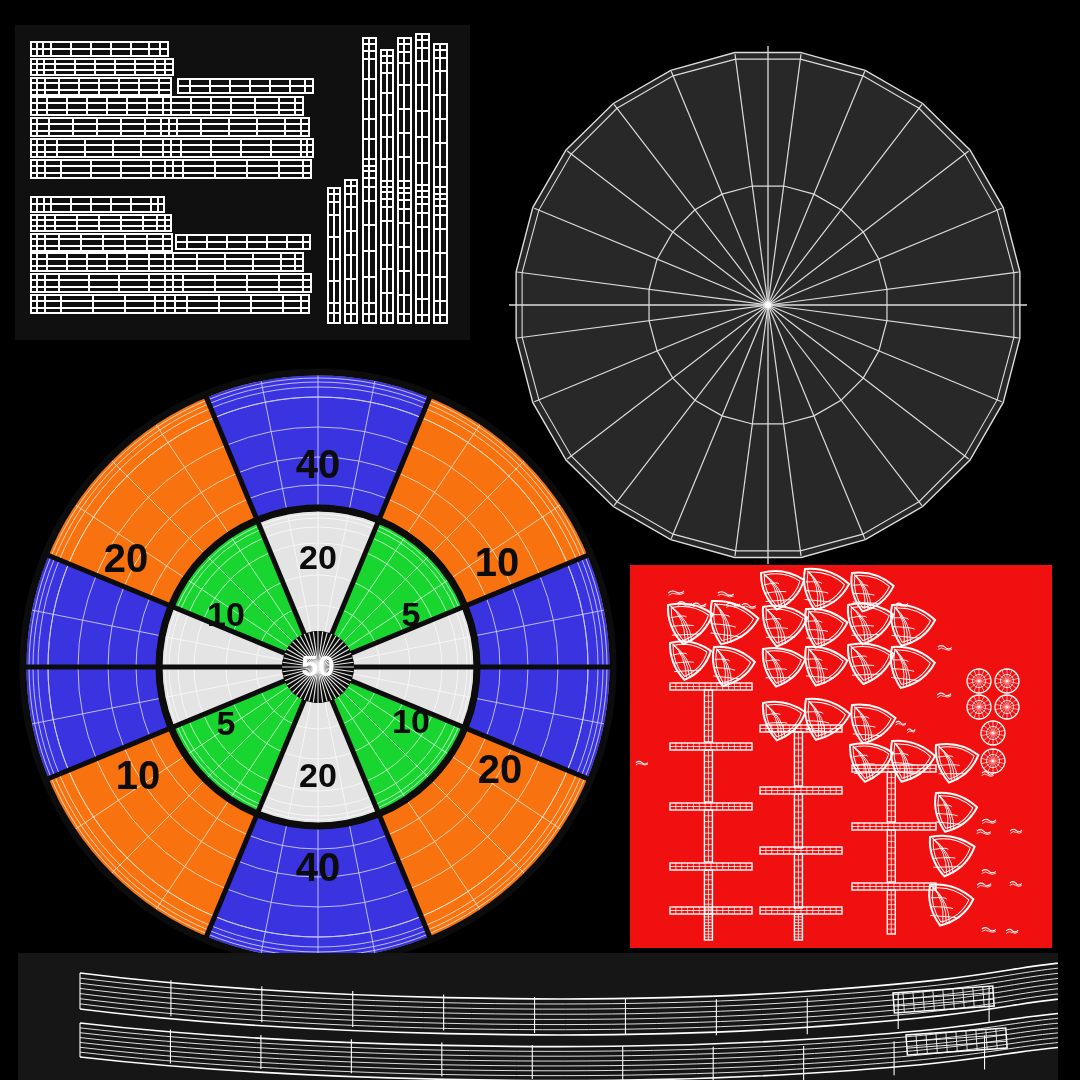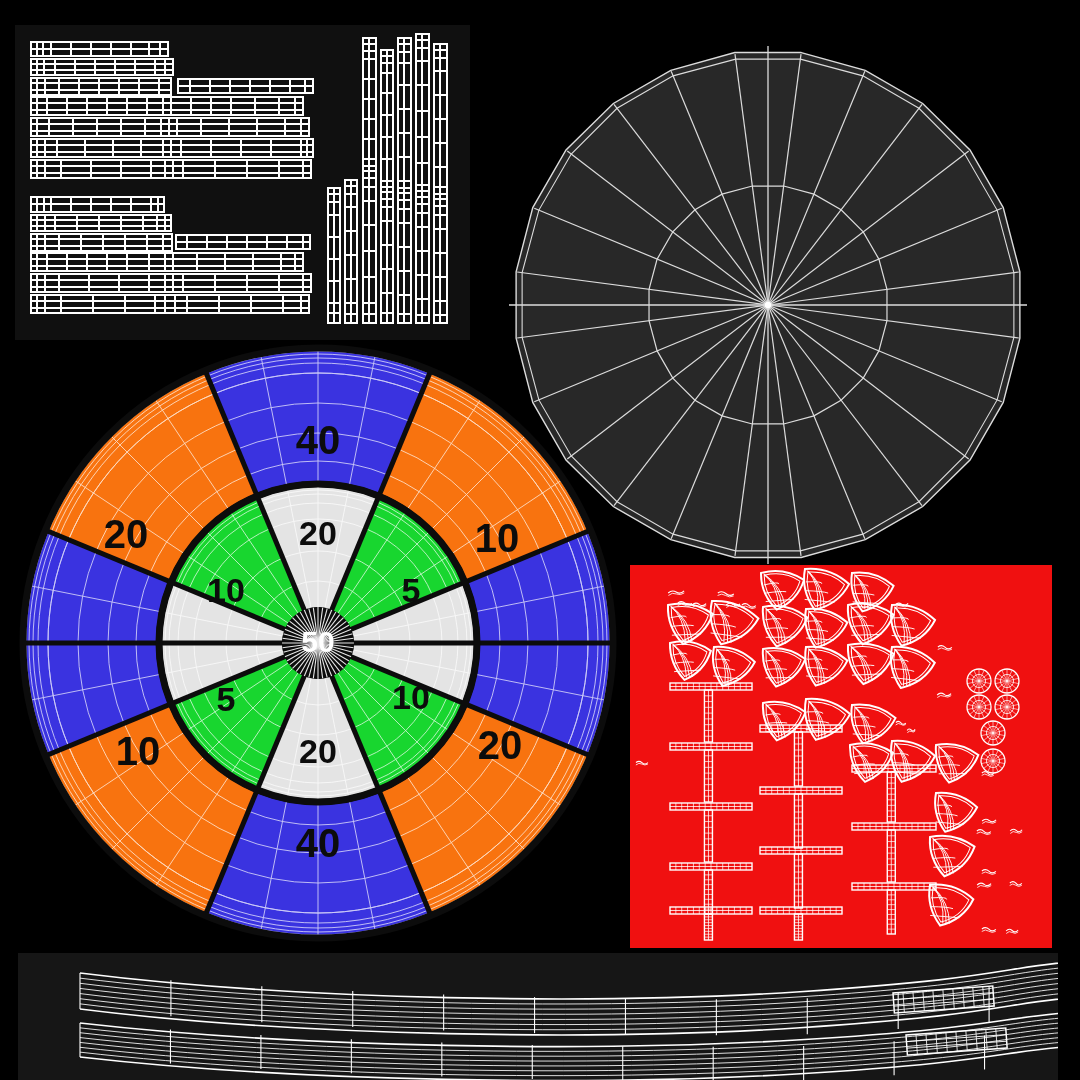--- a/index.html
+++ b/index.html
@@ -6,21 +6,21 @@
   html,body{margin:0;padding:0;background:#000;}
   body{width:1080px;height:1080px;overflow:hidden;font-family:"Liberation Sans",sans-serif;}
   #stage{position:relative;width:1080px;height:1080px;background:#000;}
 
   
   .panel{position:absolute;overflow:hidden;}
   #panel-wire-parts{left:15px;top:25px;width:455px;height:315px;background:#101010;}
   #panel-dark-disc{left:490px;top:20px;width:560px;height:545px;background:#000;}
   #panel-uv-red{left:630px;top:565px;width:422px;height:383px;background:#F01010;}
   #panel-rails{left:18px;top:953px;width:1040px;height:127px;background:#161616;}
-  #panel-dartboard{left:10px;top:336px;width:616px;height:616px;background:transparent;}
+  #panel-dartboard{left:10px;top:360px;width:616px;height:616px;background:transparent;}
 
   
   #board-wrap{position:absolute;left:8px;top:7px;width:600px;height:600px;}
   #board-svg{position:absolute;left:0;top:0;}
   .num{font-family:"Liberation Sans",sans-serif;font-weight:bold;text-anchor:middle;dominant-baseline:central;}
   .num-outer{font-size:40px;}
   .num-inner{font-size:34px;}
   .num-bull{font-size:30px;fill:#ffffff;}
 
   

